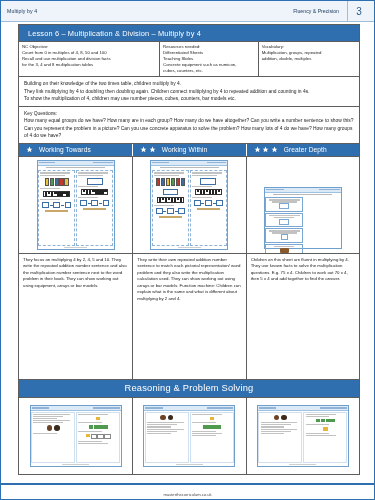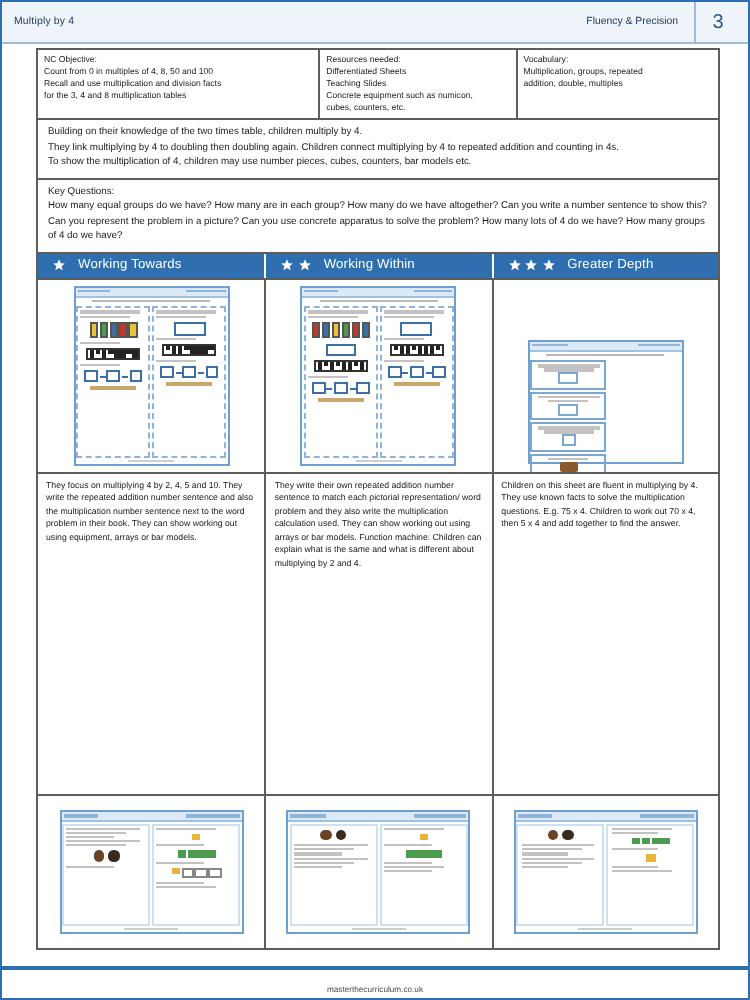--- a/index.html
+++ b/index.html
@@ -184,20 +184,21 @@
 
   <div class="topbar">
     <div class="t-left">Multiply by 4</div>
     <div class="t-mid"></div>
     <div class="t-right">Fluency &amp; Precision</div>
     <div class="t-page">3</div>
   </div>
 
   <div class="frame">
 
+    <div class="titlebar">Lesson 6 – Multiplication &amp; Division – Multiply by 4</div>
 
     <div class="meta">
       <div class="cell c1">
         <p>NC Objective:</p>
         <p>Count from 0 in multiples of 4, 8, 50 and 100</p>
         <p>Recall and use multiplication and division facts</p>
         <p>for the 3, 4 and 8 multiplication tables</p>
       </div>
       <div class="cell c2">
         <p>Resources needed:</p>
@@ -489,20 +490,21 @@
               </div>
 
             </div>
 
           </div>
         </div>
         <div class="dtext">Children on this sheet are fluent in multiplying by 4. They use known facts to solve the multiplication questions. E.g. 75 x 4. Children to work out 70 x 4, then 5 x 4 and add together to find the answer.</div>
       </div>
     </div>
 
+    <div class="rtitle">Reasoning &amp; Problem Solving</div>
     <div class="rrow">
 
       <div class="rcell">
         <div class="ws" style="width:92px;height:62px;">
           <div class="ws-bar">
               <i style="width:20%"></i>
               <i style="width:30%"></i>
             </div>
           <div class="ws-grid">
             <div class="ws-half" style="border-style:solid;border-color:#cfe0f1;">

